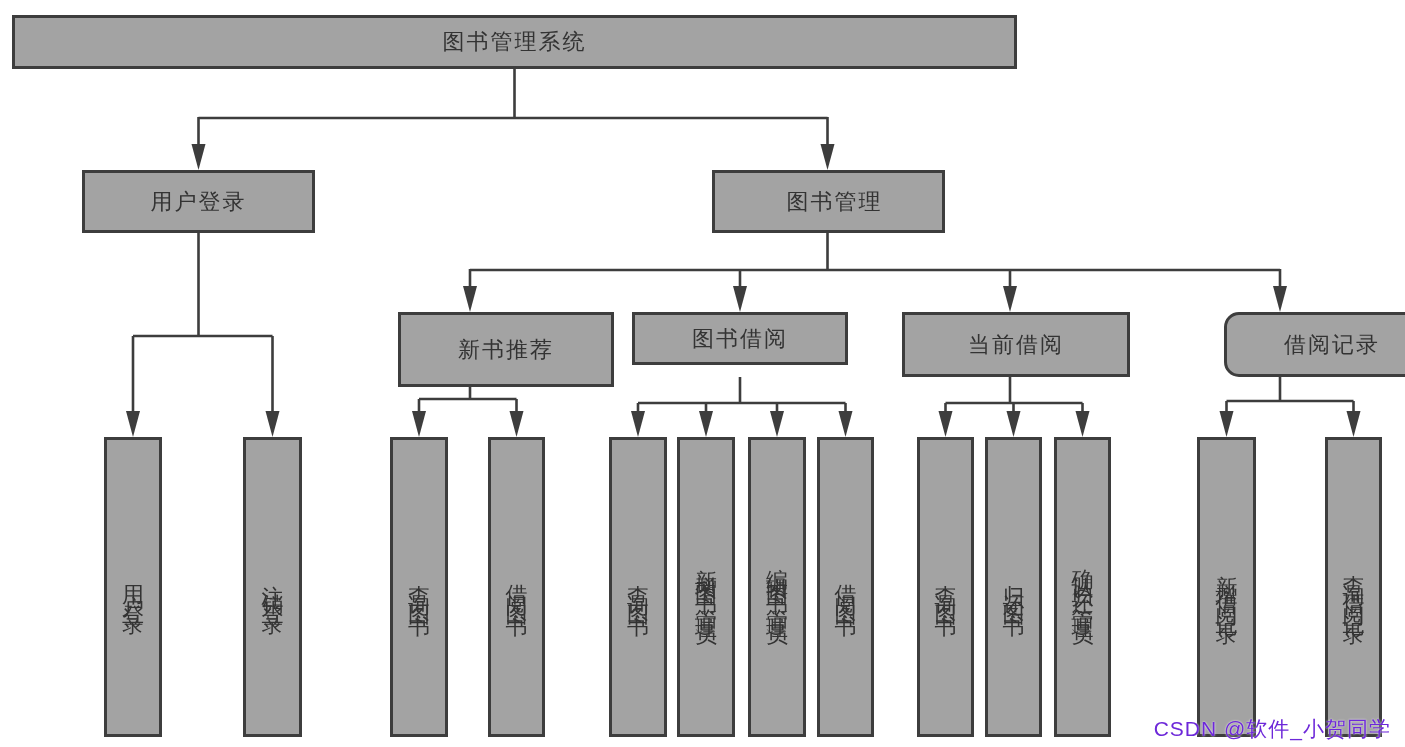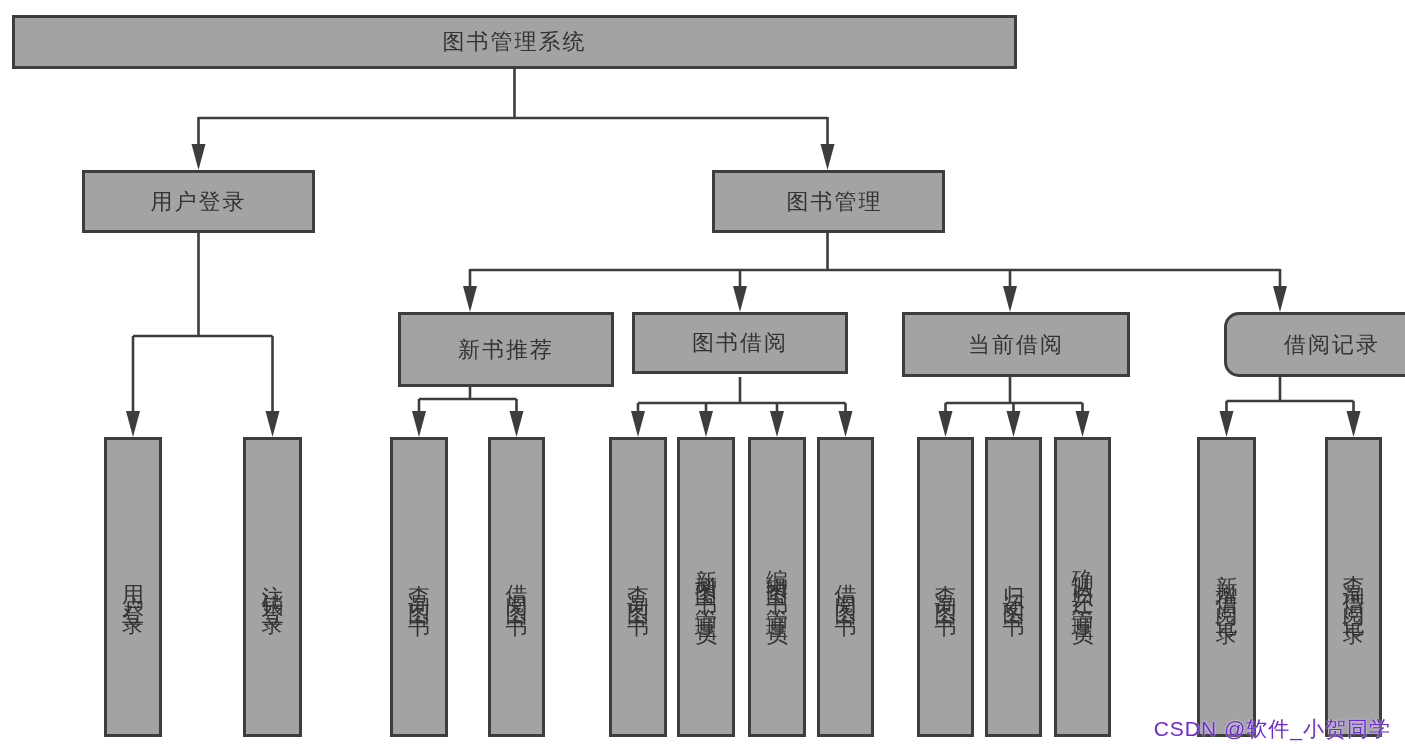--- a/index.html
+++ b/index.html
@@ -36,21 +36,21 @@
     color: #333333;
     white-space: nowrap;
   }
   
   .pos-root  { left: 12px;   top: 15px;  width: 1005px; height: 54px; }
   
   .pos-l2-0  { left: 82px;   top: 170px; width: 233px;  height: 63px; }
   .pos-l2-1  { left: 712px;  top: 170px; width: 233px;  height: 63px; padding-left: 12px; }
   
   .pos-l3-0  { left: 362px;  top: 312px; width: 216px;  height: 75px; margin-left: 36px; }
-  .pos-l3-1  { left: 632px;  top: 312px; width: 216px;  height: 62px; }
+  .pos-l3-1  { left: 632px;  top: 312px; width: 216px;  height: 53px; }
   .pos-l3-2  { left: 902px;  top: 312px; width: 228px;  height: 65px; }
   .pos-l3-3  { left: 1224px; top: 312px; width: 216px;  height: 65px; border-radius: 15px; }
   
   .leaf {
     top: 437px;
     height: 300px;
     writing-mode: vertical-rl;
     text-orientation: mixed;
     letter-spacing: 10px;
     font-size: 22px;

